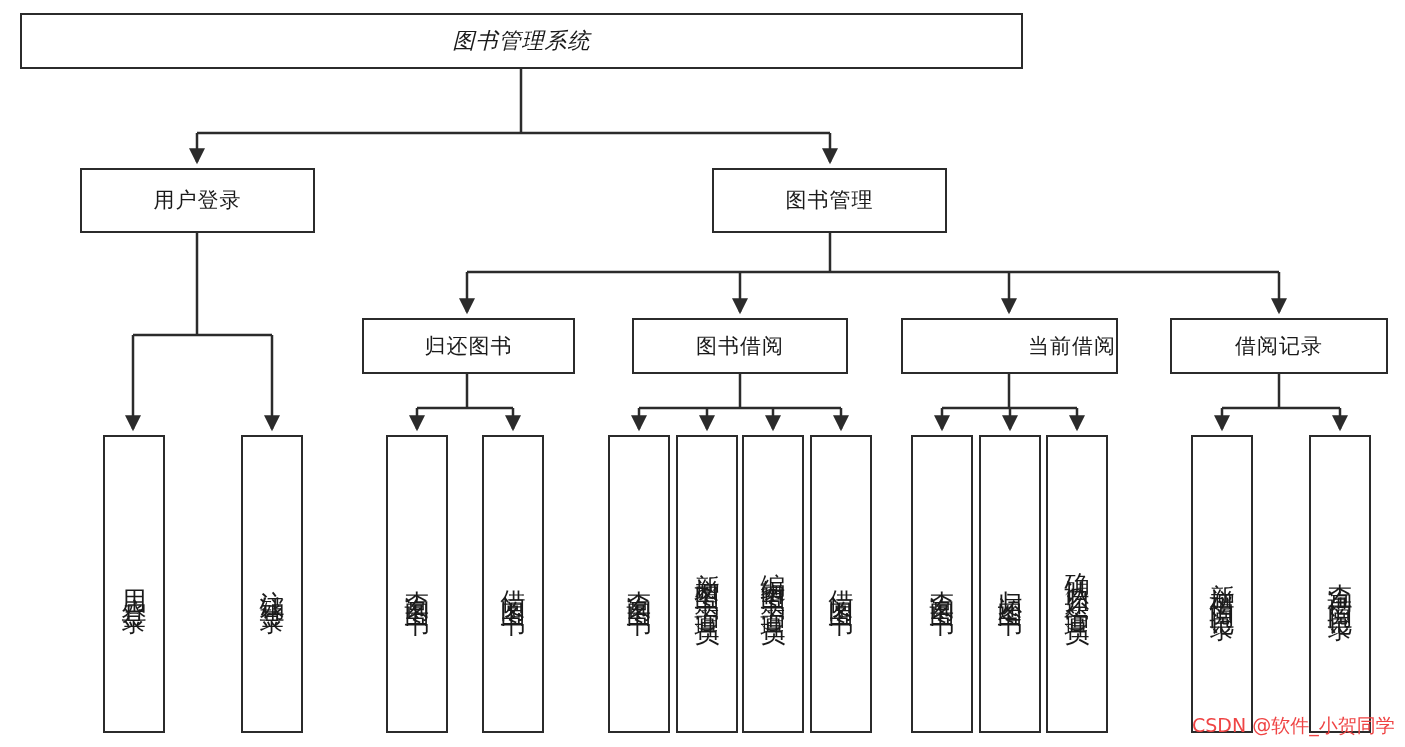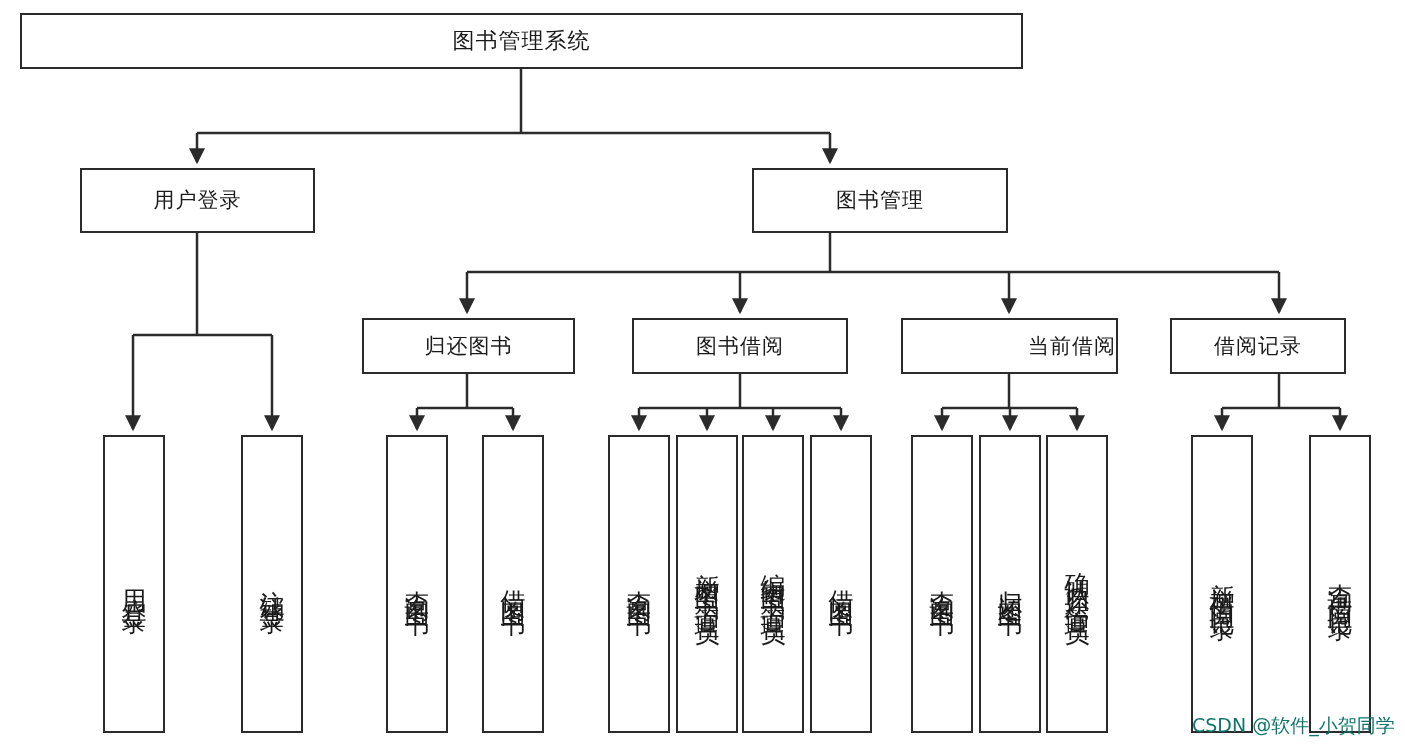--- a/index.html
+++ b/index.html
@@ -35,21 +35,21 @@
   .node.vert .lbl{
     writing-mode:vertical-rl;
     text-orientation:upright;
     font-size:25px;
     letter-spacing:7px;
     line-height:1;
   }
 
   .watermark{
     position:absolute;
-    color:#0f766e;
+    color:#ef4444;
     font-size:19px;
     white-space:nowrap;
     user-select:none;
   }
 </style>
 </head>
 <body>
 
 <div id="stage">
 
@@ -96,41 +96,41 @@
       <path d="M 1010 408 L 1010 429" marker-end="url(#arrow)"></path>
       <path d="M 1077 408 L 1077 429" marker-end="url(#arrow)"></path>
 
       <path d="M 1279 374 L 1279 408"></path>
       <path d="M 1222 408 L 1340 408"></path>
       <path d="M 1222 408 L 1222 429" marker-end="url(#arrow)"></path>
       <path d="M 1340 408 L 1340 429" marker-end="url(#arrow)"></path>
     </g>
   </svg>
 
-  <div class="node horiz root" style="left:20px;top:13px;width:1003px;height:56px;">
+  <div class="node horiz root" style="left:20px;top:13px;width:1003px;height:56px;font-style:italic;">
     <span class="lbl">图书管理系统</span>
   </div>
 
   <div class="node horiz" style="left:80px;top:168px;width:235px;height:65px;">
     <span class="lbl">用户登录</span>
   </div>
-  <div class="node horiz" style="left:712px;top:168px;width:256px;height:65px;margin-left:40px;">
+  <div class="node horiz" style="left:712px;top:168px;width:235px;height:65px;">
     <span class="lbl">图书管理</span>
   </div>
 
   <div class="node horiz" style="left:362px;top:318px;width:213px;height:56px;">
     <span class="lbl">归还图书</span>
   </div>
   <div class="node horiz" style="left:632px;top:318px;width:216px;height:56px;justify-content:center;">
     <span class="lbl">图书借阅</span>
   </div>
   <div class="node horiz" style="left:901px;top:318px;width:217px;height:56px;justify-content:flex-end;">
     <span class="lbl">当前借阅</span>
   </div>
-  <div class="node horiz" style="left:1170px;top:318px;width:176px;height:56px;">
+  <div class="node horiz" style="left:1170px;top:318px;width:218px;height:56px;">
     <span class="lbl">借阅记录</span>
   </div>
 
   <div class="node vert" style="left:103px;top:435px;width:62px;height:298px;">
     <span class="lbl">用户登录</span>
   </div>
   <div class="node vert" style="left:241px;top:435px;width:62px;height:298px;">
     <span class="lbl">注销登录</span>
   </div>
 

